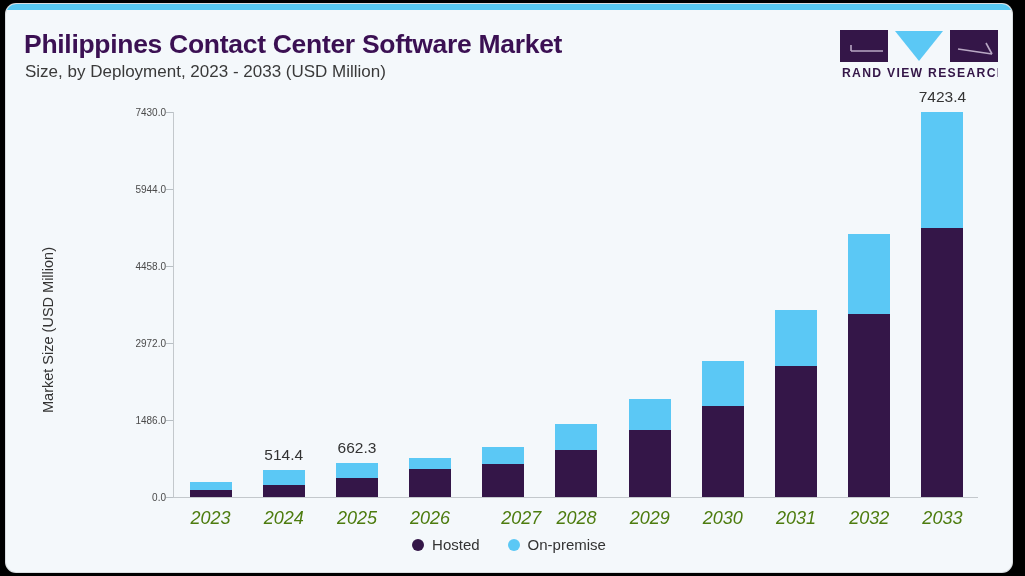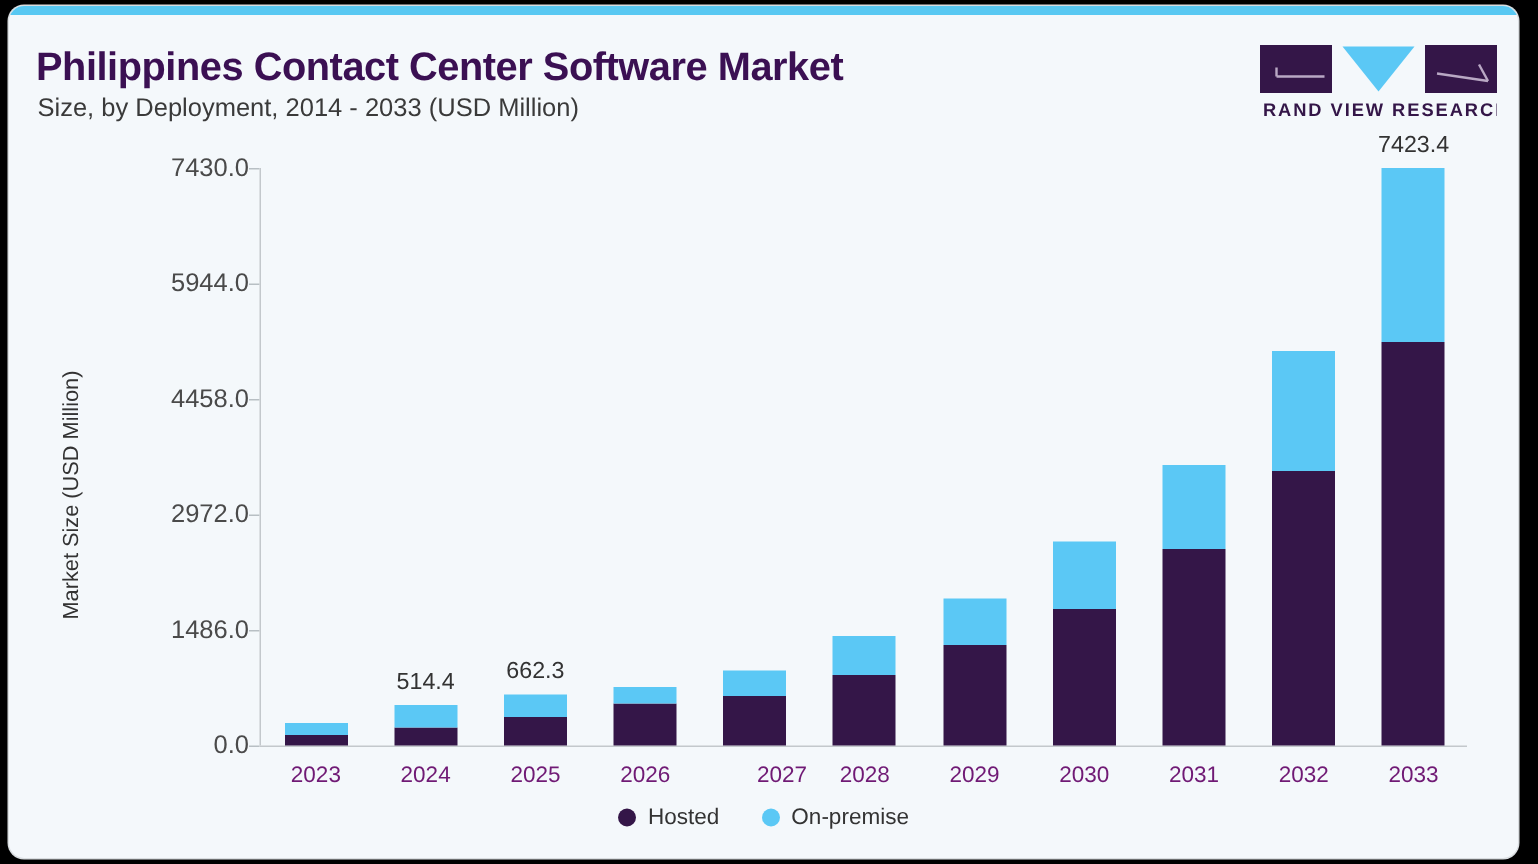--- a/index.html
+++ b/index.html
@@ -54,21 +54,21 @@
   #logo svg { display: block; }
   
   #plot {
     position: absolute;
     left: 0; top: 84px; right: 0; bottom: 0;
   }
   .y-tick-label {
     position: absolute;
     right: 0;
     transform: translateY(-50%);
-    font-size: 17px;
+    font-size: 10px;
     color: #4a4a4a;
     white-space: nowrap;
   }
   #y-ticks-col {
     position: absolute;
     left: 80px; top: 0;
     width: 80px; height: 100%;
   }
   .y-tick-mark {
     position: absolute;
@@ -115,23 +115,24 @@
     left: 50%;
     transform: translateX(-50%);
     font-size: 15.5px;
     color: #333333;
     white-space: nowrap;
   }
   .x-tick-label {
     position: absolute;
     left: 50%;
     transform: translateX(-50%);
-    font-size: 15px;
-    color: #701a75;
-    white-space: nowrap;
+    font-size: 18px;
+    color: #4d7c0f;
+    white-space: nowrap;
+    font-style: italic;
   }
   
   #legend {
     position: absolute;
     left: 0; right: 0; top: 448px;
     display: flex;
     justify-content: center;
     align-items: center;
     gap: 28px;
   }
@@ -152,21 +153,21 @@
 </style>
 </head>
 <body>
 
 <div id="frame">
 
   <div id="accent-bar"></div>
 
   <div id="header">
     <div id="title">Philippines Contact Center Software Market</div>
-    <div id="subtitle">Size, by Deployment, 2014 - 2033 (USD Million)</div>
+    <div id="subtitle">Size, by Deployment, 2023 - 2033 (USD Million)</div>
 
     <div id="logo">
       <svg width="158" height="52" viewBox="0 0 158 52" xmlns="http://www.w3.org/2000/svg">
         <rect x="0" y="0" width="48" height="32" fill="#341648"></rect>
         <path d="M11 21 H43" stroke="#b9a8c4" stroke-width="1.6" fill="none"></path>
         <path d="M11 15 V21" stroke="#b9a8c4" stroke-width="1.6" fill="none"></path>
         <polygon points="55,1 103,1 79,31" fill="#5bc8f5"></polygon>
         <rect x="110" y="0" width="48" height="32" fill="#341648"></rect>
         <path d="M118 19 L152 24" stroke="#b9a8c4" stroke-width="1.6" fill="none"></path>
         <path d="M152 24 L146 13" stroke="#b9a8c4" stroke-width="1.6" fill="none"></path>

